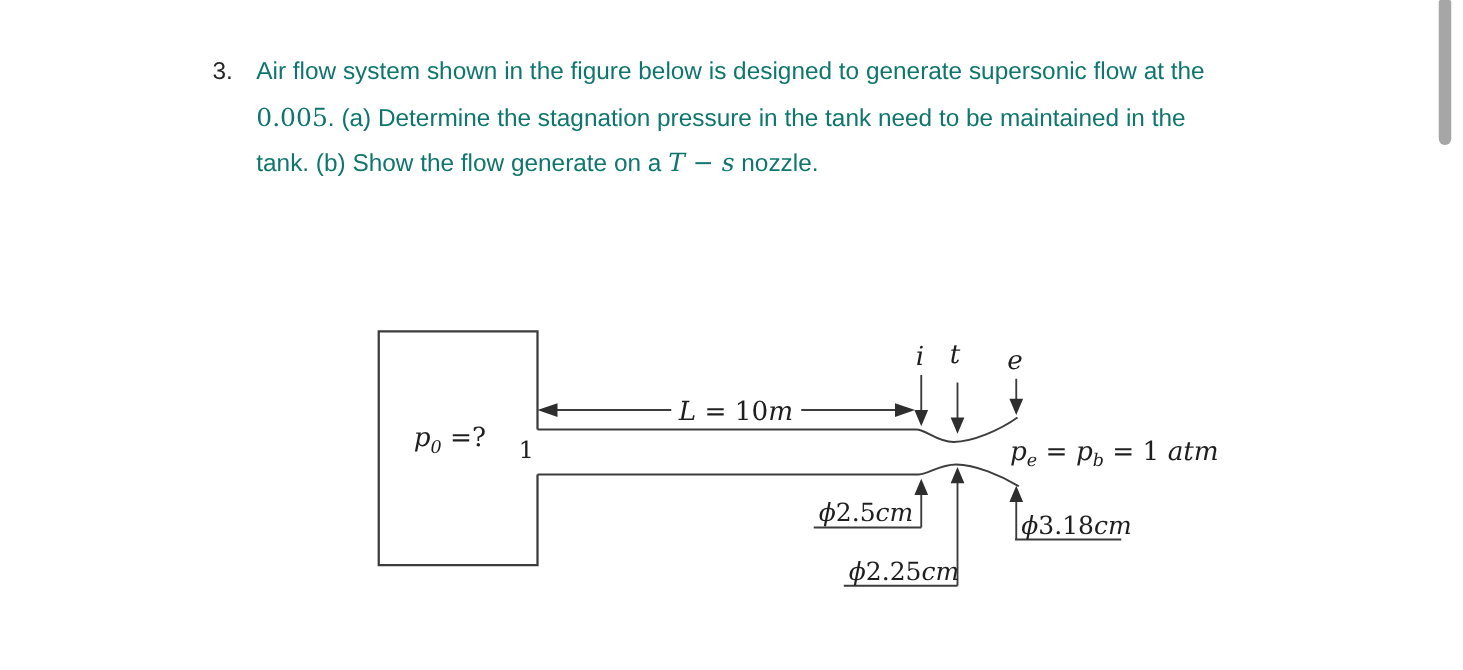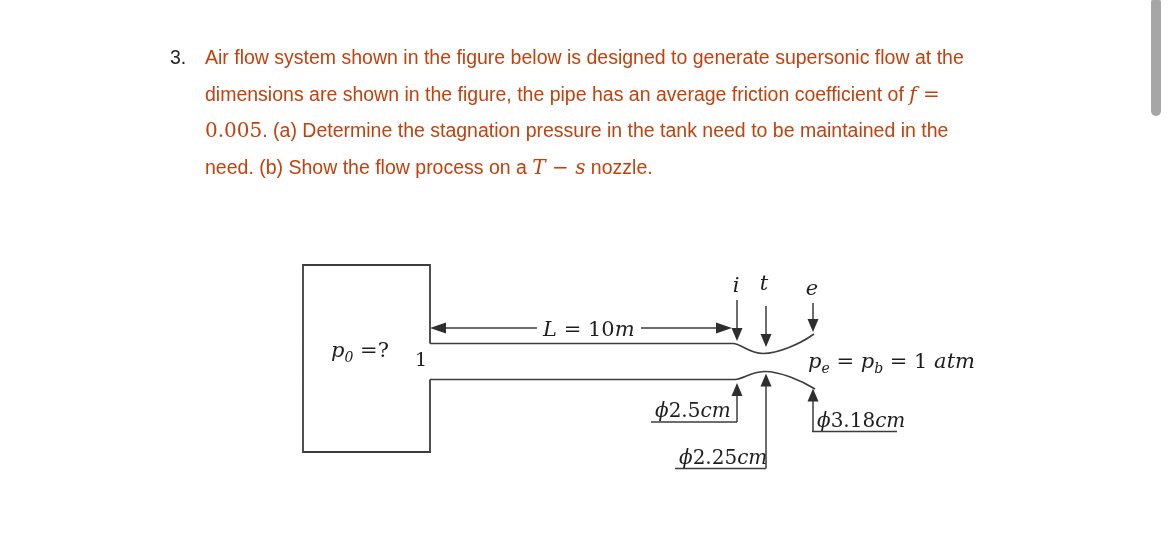--- a/index.html
+++ b/index.html
@@ -1,21 +1,21 @@
 <!DOCTYPE html>
 <html><head>
 <meta charset="utf-8">
 <style>
   html,body{margin:0;padding:0;background:#ffffff;}
   .screen{position:relative;width:1170px;height:536px;background:#ffffff;overflow:hidden;
           font-family:"Liberation Sans",sans-serif;color:#262626;}
   
   .pnum{position:absolute;left:170px;top:44px;font-size:19.5px;line-height:27px;color:#262626;}
   .plines{position:absolute;left:205px;top:44px;width:880px;}
-  .pline{white-space:nowrap;height:36.6px;font-size:19.5px;line-height:27px;color:#c2410c;}
+  .pline{white-space:nowrap;height:36.6px;font-size:19.5px;line-height:27px;color:#0f766e;}
   .mi{font-family:"DejaVu Serif",serif;font-style:italic;font-size:20px;}
   .mn{font-family:"DejaVu Serif",serif;font-size:20px;}
   .msub{font-family:"DejaVu Serif",serif;font-style:italic;font-size:13px;vertical-align:-4px;}
   
   .diagram{position:absolute;left:0;top:0;width:1170px;height:536px;}
   .dt{font-family:"DejaVu Serif",serif;font-size:21px;fill:#1e1e1e;}
   .dl{font-family:"DejaVu Serif",serif;font-size:20px;fill:#1e1e1e;}
   .st{font-family:"DejaVu Serif",serif;font-size:21px;font-style:italic;fill:#1e1e1e;text-anchor:middle;}
   .num1{font-family:"DejaVu Serif",serif;font-size:19px;fill:#1e1e1e;}
   .it{font-style:italic;}
@@ -31,23 +31,22 @@
             border-radius:2px 2px 6px 6px;}
 </style>
 </head>
 <body>
 
 <div class="screen">
 
   <div class="pnum">3.</div>
   <div class="plines">
     <div class="pline"><span>Air flow system shown in the figure below is designed to generate supersonic flow at the</span></div>
-    <div class="pline"><span>dimensions are shown in the figure, the pipe has an average friction coefficient of </span><span class="mi">f</span><span class="mn"> =</span></div>
     <div class="pline"><span class="mn">0.005</span><span>. (a) Determine the stagnation pressure in the tank need to be maintained in the</span></div>
-    <div class="pline"><span>need. (b) Show the flow process on a </span><span class="mi">T</span><span class="mn"> − </span><span class="mi">s</span><span> nozzle.</span></div>
+    <div class="pline"><span>tank. (b) Show the flow generate on a </span><span class="mi">T</span><span class="mn"> − </span><span class="mi">s</span><span> nozzle.</span></div>
   </div>
 
   <svg class="diagram" viewBox="0 0 1170 536">
 
     <path class="tank" d="M430,343.5 L430,265 L303,265 L303,452 L430,452 L430,379.5"></path>
 
     <path class="ln" d="M430,343.5 L733,343.5 C741,343.5 749,353.5 763,353.5 C778,353.5 800,344 814,334"></path>
     <path class="ln" d="M430,379.5 L735,379.5 C743,379.5 751,371.5 765,371.5 C780,371.5 801,380.5 815,389"></path>
 
     <line class="stem" x1="444" y1="328" x2="537" y2="328"></line>

